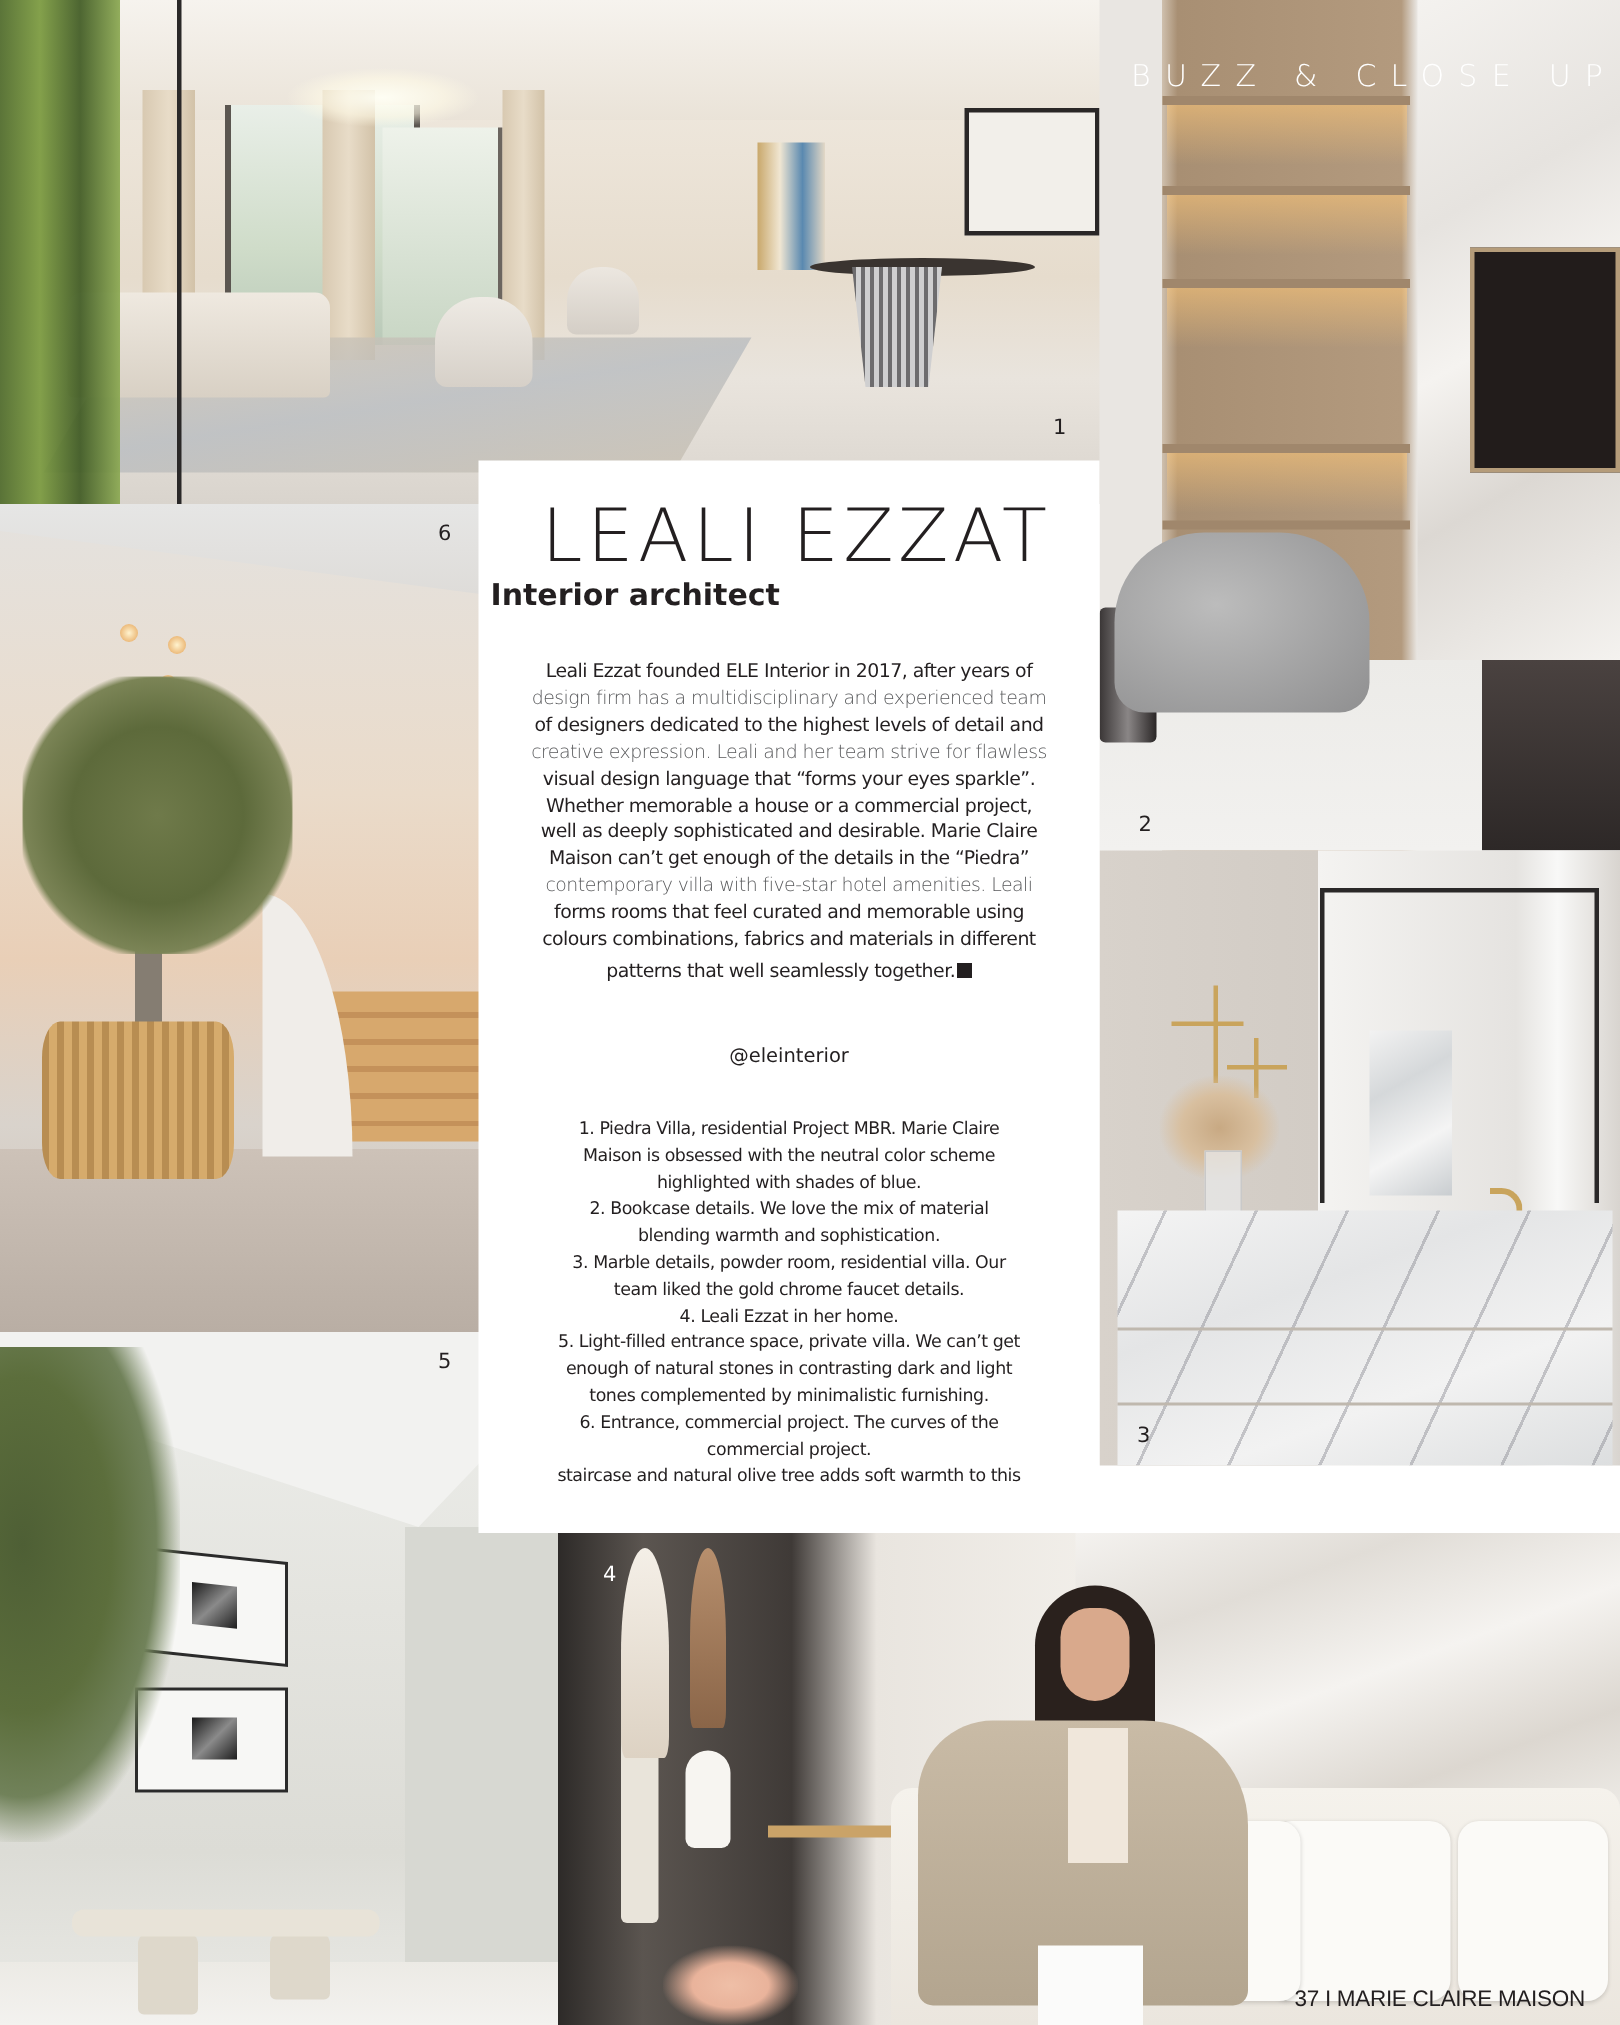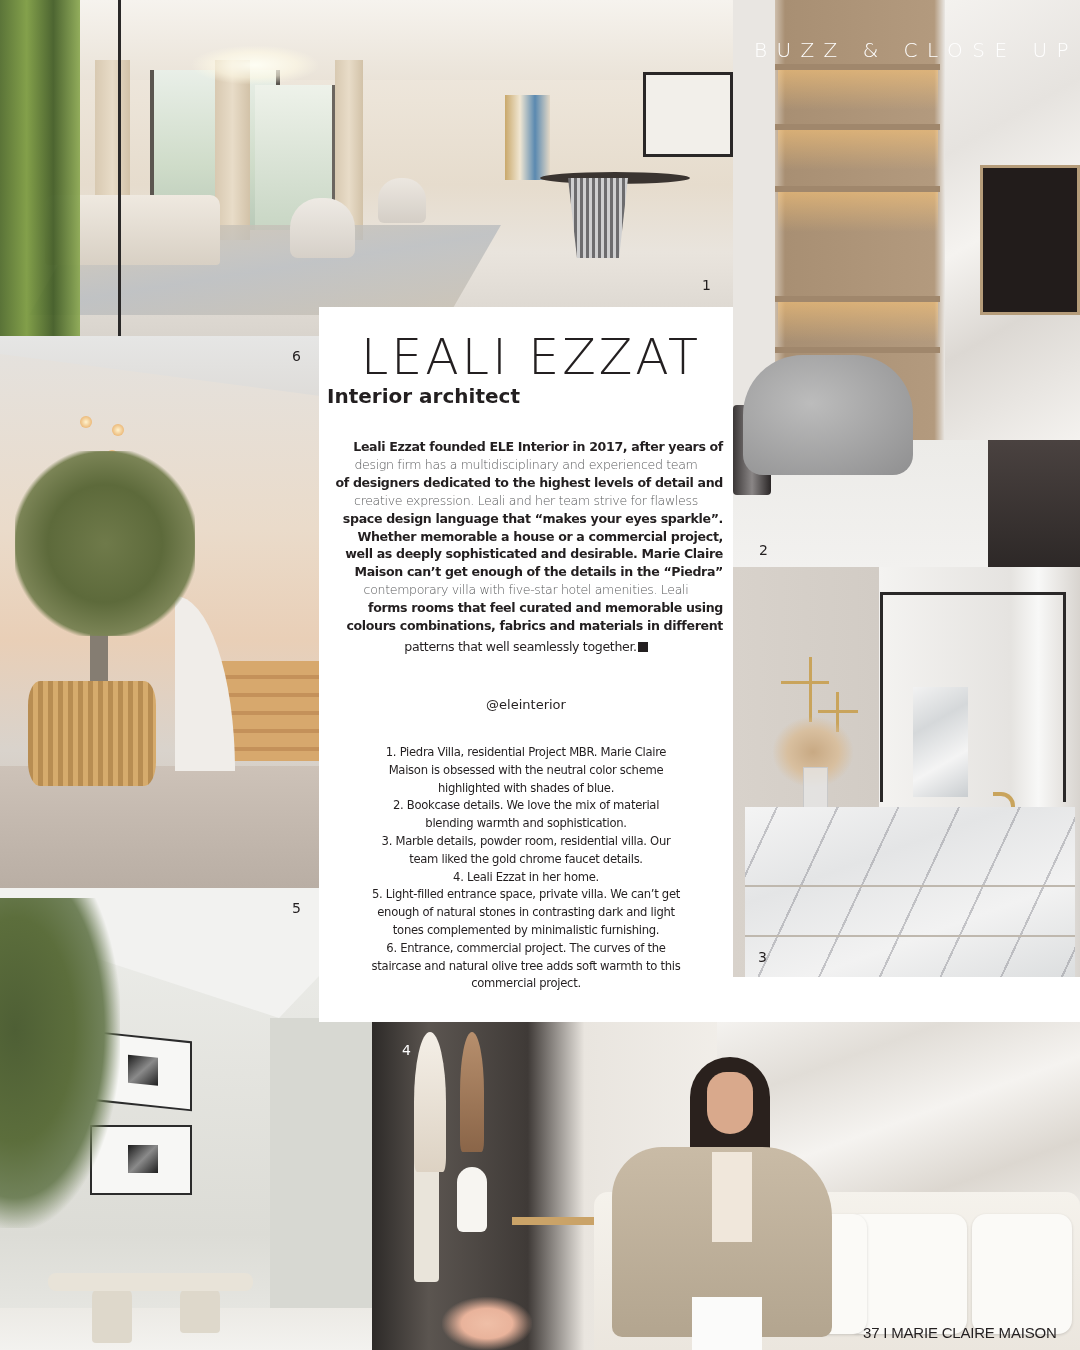--- a/index.html
+++ b/index.html
@@ -98,21 +98,21 @@
   
   #panel { position: absolute; left: 319px; top: 307px; width: 414px; height: 715px; background: #ffffff; }
   #panel .title { position: absolute; left: 0; top: 22px; width: 100%; text-align: center; padding-left: 10px;
     font-family: "DejaVu Sans", sans-serif; font-weight: 300; font-size: 49px; letter-spacing: 3px; color: #231f20; }
   #panel .subtitle { position: absolute; left: 0; top: 77px; width: 100%; text-align: left; padding-left: 8px;
     font-family: "DejaVu Sans", sans-serif; font-size: 20px; color: #231f20; }
   #panel .body { position: absolute; left: 10px; top: 131px; width: 394px; text-align: center;
     font-family: "DejaVu Sans", sans-serif; font-size: 12.6px; line-height: 17.9px; color: #231f20; letter-spacing: -0.35px; }
   #panel .body .l { display: block; white-space: nowrap; }
   #panel .body .light { color: #58595b; font-weight: 300; }
-  #panel .body .bold { font-weight: 700; text-align: right; }
+  #panel .body .bold { font-weight: 400; }
   #panel .body .last { margin-top: 3px; }
   #panel .end-mark { display: inline-block; width: 10px; height: 10px; background: #231f20; vertical-align: -1px; margin-left: 1px; }
   #panel .handle { position: absolute; left: 0; top: 390px; width: 100%; text-align: center;
     font-family: "DejaVu Sans", sans-serif; font-size: 13px; color: #231f20; }
   #panel .captions { position: absolute; left: 14px; top: 437px; width: 386px; text-align: center;
     font-family: "DejaVu Sans", sans-serif; font-size: 11.6px; line-height: 17.8px; color: #231f20; letter-spacing: -0.3px; }
   #panel .captions .l { display: block; white-space: nowrap; }
 
   
   #section-header { position: absolute; left: 743px; top: 38px; font-family: "DejaVu Sans", sans-serif; font-weight: 300;
@@ -231,21 +231,21 @@
 </div>
 
 <div id="panel">
   <h1 class="title">LEALI EZZAT</h1>
   <h2 class="subtitle">Interior architect</h2>
   <div class="body">
     <span class="l bold">Leali Ezzat founded ELE Interior in 2017, after years of</span>
     <span class="l light">design firm has a multidisciplinary and experienced team</span>
     <span class="l bold">of designers dedicated to the highest levels of detail and</span>
     <span class="l light">creative expression. Leali and her team strive for flawless</span>
-    <span class="l bold">space design language that “makes your eyes sparkle”.</span>
+    <span class="l bold">visual design language that “forms your eyes sparkle”.</span>
     <span class="l bold">Whether memorable a house or a commercial project,</span>
     <span class="l bold">well as deeply sophisticated and desirable.   Marie Claire</span>
     <span class="l bold">Maison can’t get enough of the details in the “Piedra”</span>
     <span class="l light">contemporary villa with five-star hotel amenities.  Leali</span>
     <span class="l bold">forms rooms that feel curated and memorable using</span>
     <span class="l bold">colours combinations, fabrics and materials in different</span>
     <span class="l last"><span>patterns that well seamlessly together.</span><span class="end-mark"></span></span>
   </div>
   <div class="handle">@eleinterior</div>
   <div class="captions">
@@ -254,19 +254,19 @@
     <span class="l">highlighted with shades of blue.</span>
     <span class="l">2. Bookcase details. We love the mix of material</span>
     <span class="l">blending warmth and sophistication.</span>
     <span class="l">3. Marble details, powder room, residential villa. Our</span>
     <span class="l">team liked the gold chrome faucet details.</span>
     <span class="l">4. Leali Ezzat in her home.</span>
     <span class="l">5. Light-filled entrance space, private villa. We can’t get</span>
     <span class="l">enough of natural stones in contrasting dark and light</span>
     <span class="l">tones complemented by minimalistic furnishing.</span>
     <span class="l">6. Entrance, commercial project. The curves of the</span>
+    <span class="l">commercial project.</span>
     <span class="l">staircase and natural olive tree adds soft warmth to this</span>
-    <span class="l">commercial project.</span>
   </div>
 </div>
 
 <div id="section-header">BUZZ &amp; CLOSE UP</div>
 <div id="folio">37 I  MARIE CLAIRE MAISON</div>
 
 </body></html>

